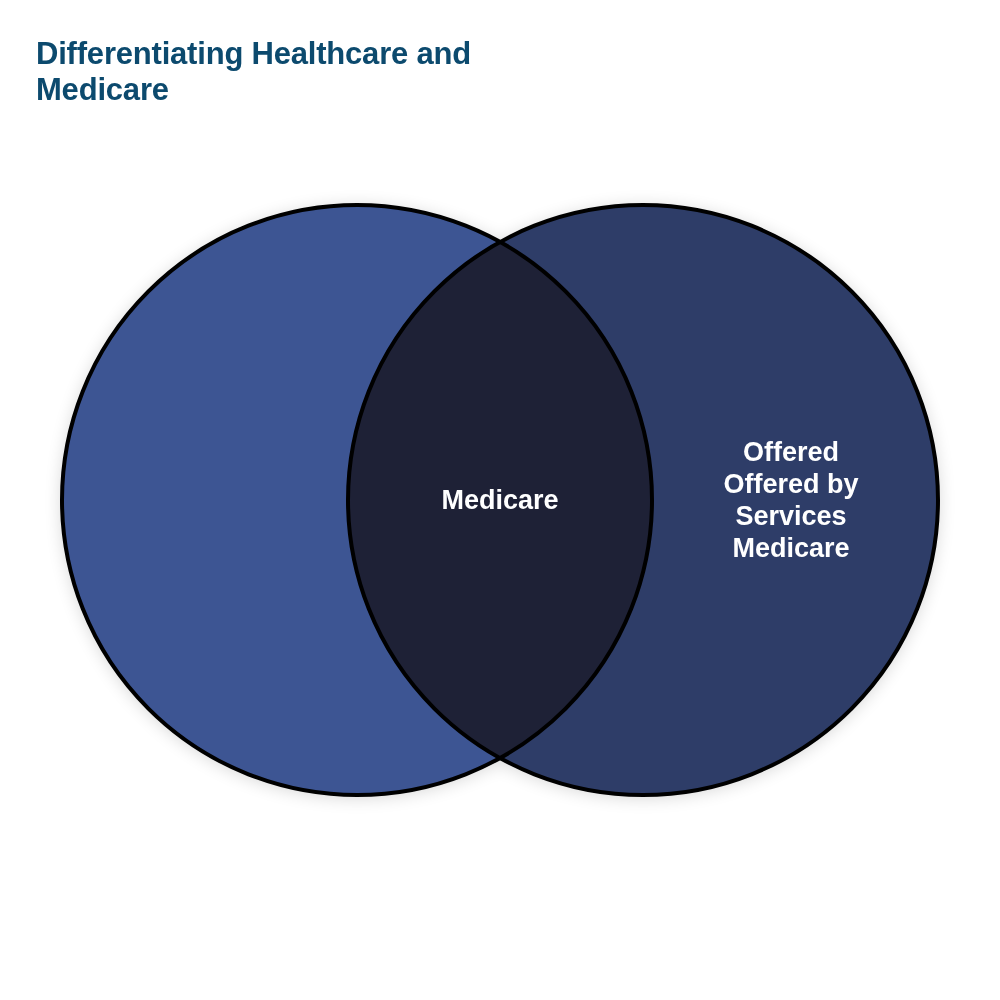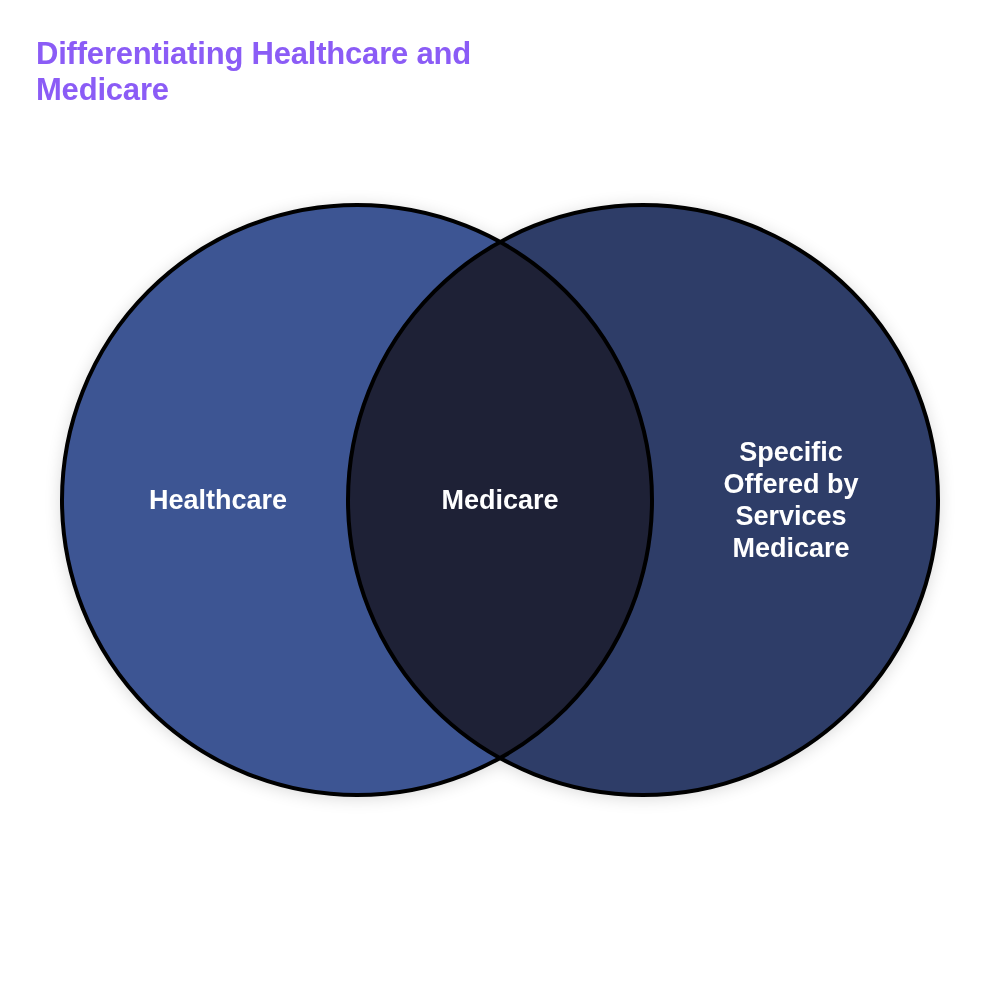--- a/index.html
+++ b/index.html
@@ -19,21 +19,21 @@
     }
     .title {
       position: absolute;
       left: 36px;
       top: 36px;
       width: 560px;
       margin: 0;
       font-size: 31px;
       line-height: 36px;
       font-weight: bold;
-      color: #8b5cf6;
+      color: #0c4a6e;
       letter-spacing: -0.2px;
     }
     .venn {
       position: absolute;
       left: 0;
       top: 0;
       width: 1000px;
       height: 1000px;
     }
     .label {
@@ -80,24 +80,23 @@
       <circle cx="357" cy="500" r="295" fill="#3d5593"></circle>
       <circle cx="643" cy="500" r="295" fill="#2e3d68"></circle>
     </g>
 
     <circle cx="643" cy="500" r="295" fill="#1e2136" clip-path="url(#clipLeft)"></circle>
 
     <circle cx="357" cy="500" r="295" fill="none" stroke="#000000" stroke-width="4"></circle>
     <circle cx="643" cy="500" r="295" fill="none" stroke="#000000" stroke-width="4"></circle>
   </svg>
 
-  <div class="label" style="left:218px; top:500px;">Healthcare</div>
 
   <div class="label" style="left:500px; top:500px;">Medicare</div>
 
   <div class="label label-multi" style="left:791px; top:500px;">
-    <div>Specific</div>
+    <div>Offered</div>
     <div>Offered by</div>
     <div>Services</div>
     <div>Medicare</div>
   </div>
 
 </div>
 
 </body></html>

